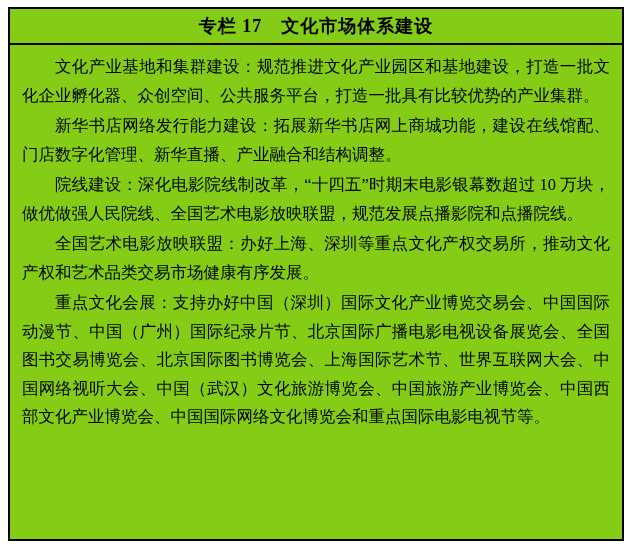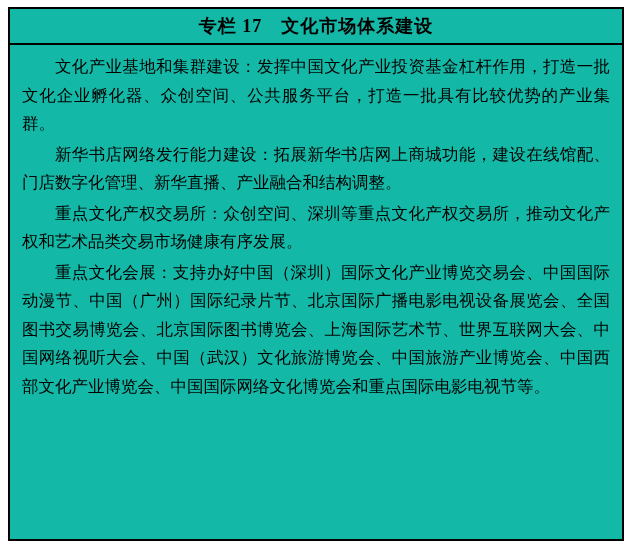--- a/index.html
+++ b/index.html
@@ -22,21 +22,21 @@
     background: #ffffff;
   }
   .box {
     position: absolute;
     left: 8px;
     top: 7px;
     width: 616px;
     height: 534px;
     box-sizing: border-box;
     border: 2px solid #000000;
-    background: #14b8a6;
+    background: #84cc16;
     padding: 0;
   }
   .title-bar {
     height: 36px;
     display: flex;
     align-items: center;
     justify-content: center;
     border-bottom: 2px solid #000000;
     box-sizing: border-box;
   }
@@ -66,19 +66,20 @@
 </style>
 </head>
 <body>
 
 <div class="page">
   <div class="box">
     <div class="title-bar">
       <span class="title-text">专栏 17　文化市场体系建设</span>
     </div>
     <div class="body-area">
-      <p class="para">文化产业基地和集群建设：发挥中国文化产业投资基金杠杆作用，打造一批文化企业孵化器、众创空间、公共服务平台，打造一批具有比较优势的产业集群。</p>
+      <p class="para">文化产业基地和集群建设：规范推进文化产业园区和基地建设，打造一批文化企业孵化器、众创空间、公共服务平台，打造一批具有比较优势的产业集群。</p>
       <p class="para">新华书店网络发行能力建设：拓展新华书店网上商城功能，建设在线馆配、门店数字化管理、新华直播、产业融合和结构调整。</p>
-      <p class="para">重点文化产权交易所：众创空间、深圳等重点文化产权交易所，推动文化产权和艺术品类交易市场健康有序发展。</p>
+      <p class="para">院线建设：深化电影院线制改革，“十四五”时期末电影银幕数超过 10 万块，做优做强人民院线、全国艺术电影放映联盟，规范发展点播影院和点播院线。</p>
+      <p class="para">全国艺术电影放映联盟：办好上海、深圳等重点文化产权交易所，推动文化产权和艺术品类交易市场健康有序发展。</p>
       <p class="para">重点文化会展：支持办好中国（深圳）国际文化产业博览交易会、中国国际动漫节、中国（广州）国际纪录片节、北京国际广播电影电视设备展览会、全国图书交易博览会、北京国际图书博览会、上海国际艺术节、世界互联网大会、中国网络视听大会、中国（武汉）文化旅游博览会、中国旅游产业博览会、中国西部文化产业博览会、中国国际网络文化博览会和重点国际电影电视节等。</p>
     </div>
   </div>
 </div>
 
 </body></html>

